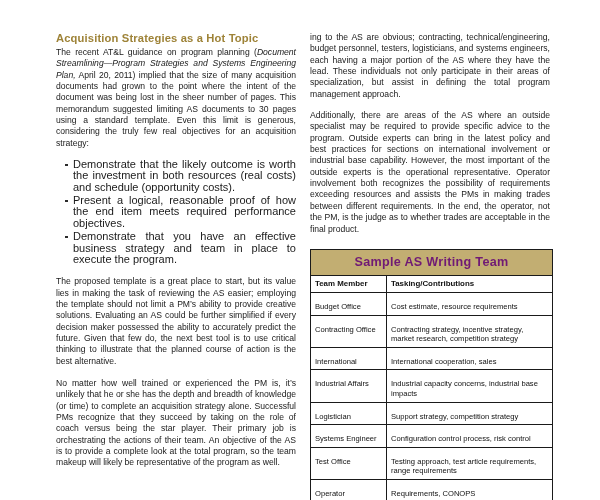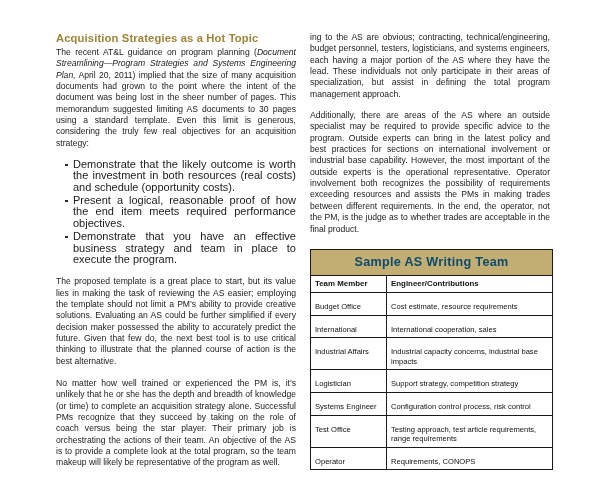--- a/index.html
+++ b/index.html
@@ -117,21 +117,21 @@
     font-size: 7.6px;
     line-height: 9.6px;
     vertical-align: top;
     text-align: left;
     color: #111111;
     font-weight: normal;
   }
 
   table.as-table .tbl-title-cell {
     background: #c2ae72;
-    color: #0c4a6e;
+    color: #701a75;
     font-size: 12.6px;
     line-height: 16px;
     font-weight: bold;
     text-align: center;
     padding: 4px 4px 5px 4px;
     letter-spacing: 0.3px;
     border-bottom: 1.4px solid #1a1a1a;
   }
 
   table.as-table thead.col-heads th {
@@ -185,27 +185,31 @@
             <col class="c-task">
           </colgroup>
           <thead>
             <tr>
               <th class="tbl-title-cell" colspan="2">Sample AS Writing Team</th>
             </tr>
           </thead>
           <thead class="col-heads">
             <tr>
               <th>Team Member</th>
-              <th>Engineer/Contributions</th>
+              <th>Tasking/Contributions</th>
             </tr>
           </thead>
           <tbody>
             <tr>
               <td>Budget Office</td>
               <td>Cost estimate, resource requirements</td>
+            </tr>
+            <tr>
+              <td>Contracting Office</td>
+              <td>Contracting strategy, incentive strategy, market research, competition strategy</td>
             </tr>
             <tr>
               <td>International</td>
               <td>International cooperation, sales</td>
             </tr>
             <tr>
               <td>Industrial Affairs</td>
               <td>Industrial capacity concerns, industrial base impacts</td>
             </tr>
             <tr>

